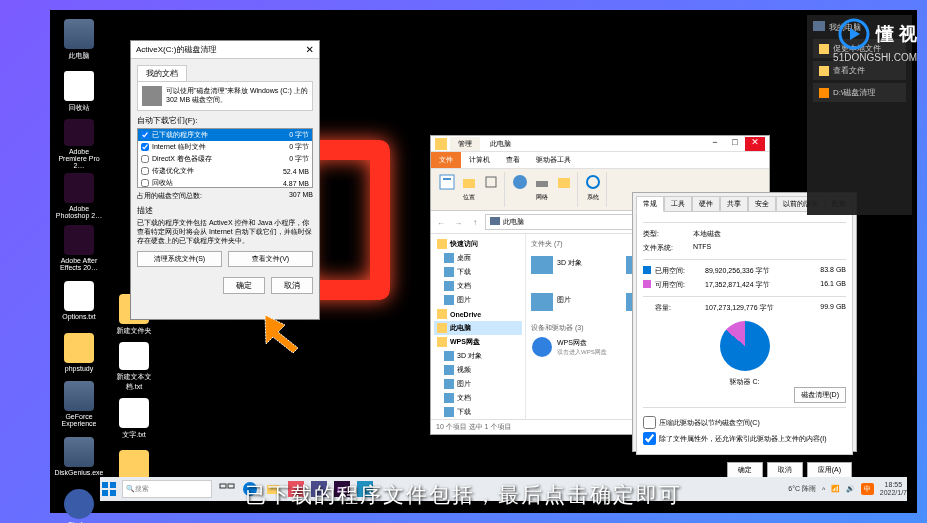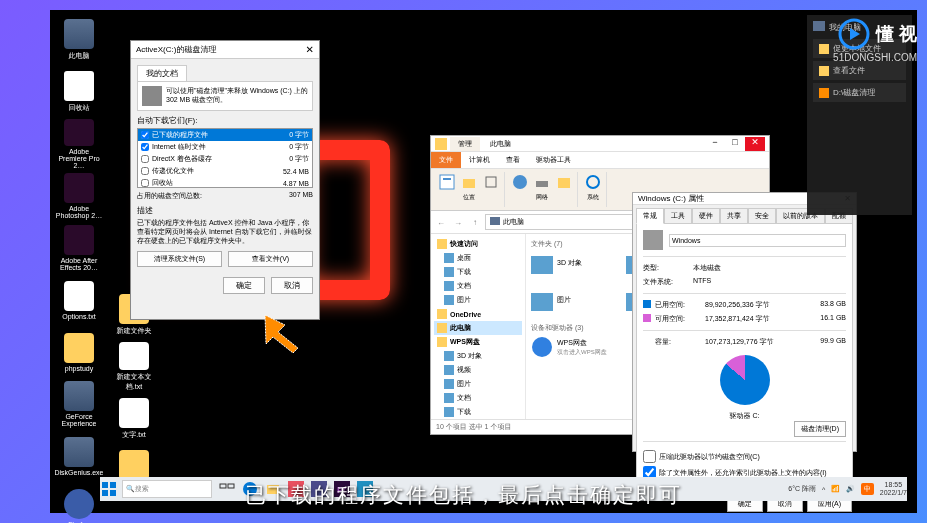--- a/index.html
+++ b/index.html
@@ -452,38 +452,30 @@
             </div>
           </div>
       </div>
     </div>
     <div class="exp-status">
       <span>10 个项目    选中 1 个项目</span>
     </div>
   </div>
 
   <div class="props">
-    <div class="props-title">
-      <span>Windows (C:) 属性</span>
-      <span class="close">✕</span>
-    </div>
     <div class="props-tabs" id="props-tabs">
         <div class="ptab active">常规</div>
         <div class="ptab ">工具</div>
         <div class="ptab ">硬件</div>
         <div class="ptab ">共享</div>
         <div class="ptab ">安全</div>
         <div class="ptab ">以前的版本</div>
         <div class="ptab ">配额</div>
       </div>
     <div class="props-body">
-      <div class="props-drive">
-        <div class="dico"></div>
-        <input value="Windows" style="">
-      </div>
       <div class="props-hr"></div>
       <div id="props-rows">
           <div class="props-row">
             <span class="lbl">类型:</span>
             <span class="val">本地磁盘</span>
           </div>
           <div class="props-row">
             <span class="lbl">文件系统:</span>
             <span class="val">NTFS</span>
           </div>

